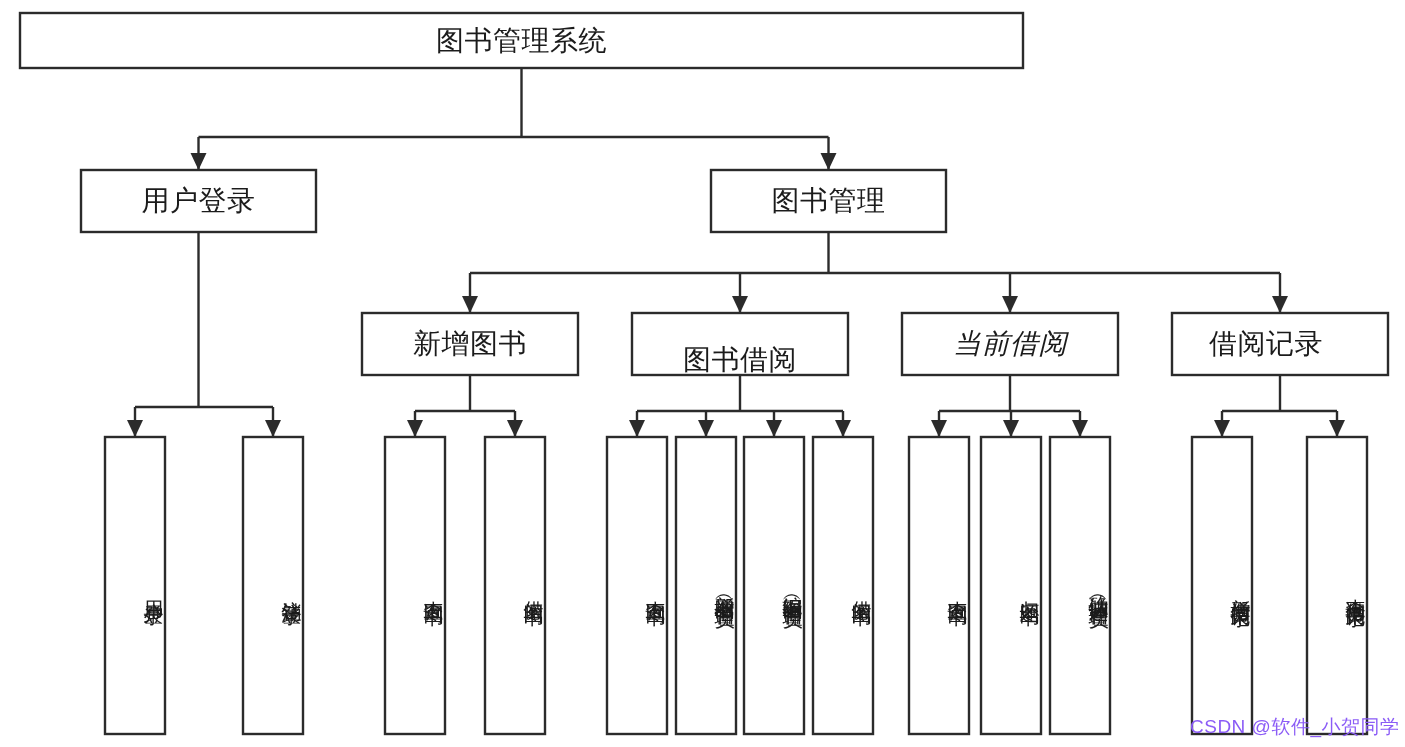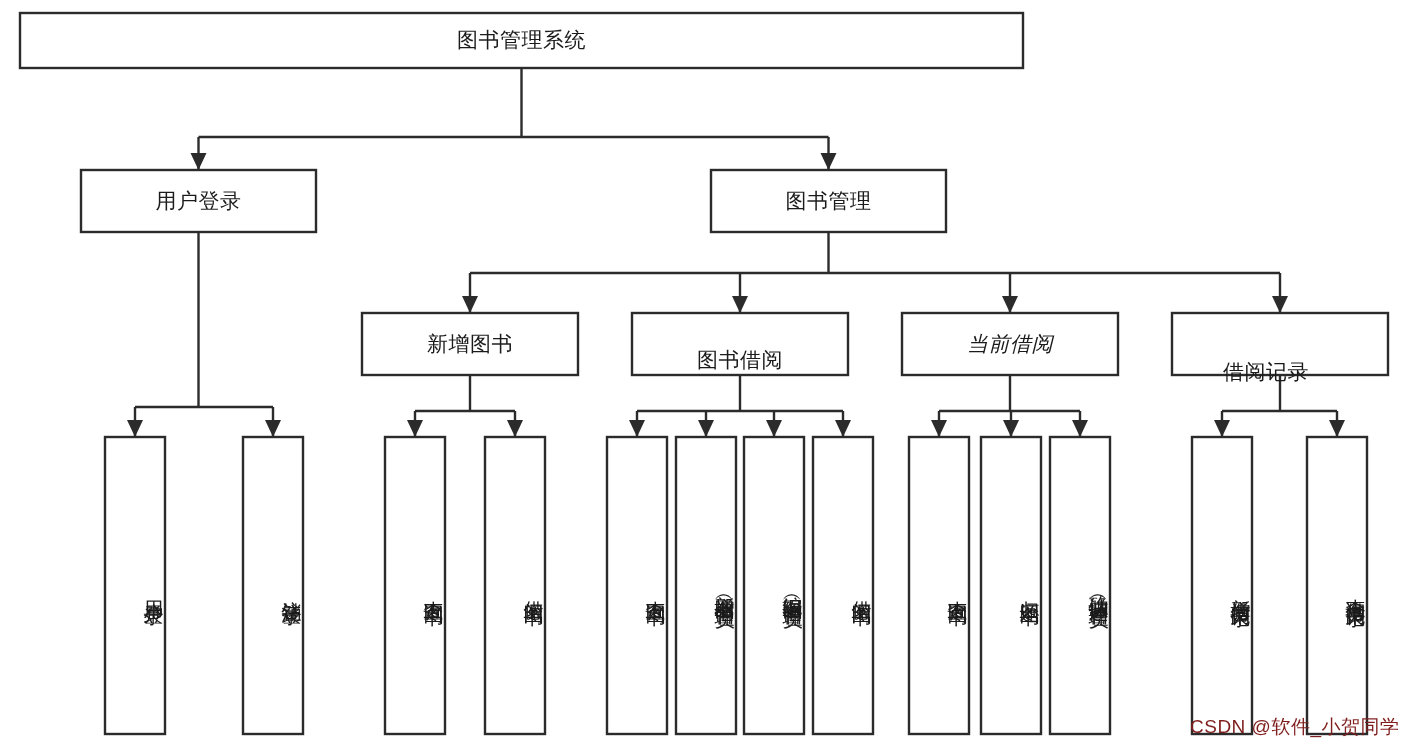--- a/index.html
+++ b/index.html
@@ -10,39 +10,39 @@
   }
   #chart-root{position:absolute;left:0;top:0;width:1405px;height:747px;}
   svg.flow{position:absolute;left:0;top:0;width:1405px;height:747px;}
   .node-rect{fill:#ffffff;stroke:#2b2b2b;stroke-width:2.4;}
   .link{stroke:#2b2b2b;stroke-width:2.4;fill:none;}
   .arrowhead{fill:#2b2b2b;}
   .node-label{
     position:absolute;
     display:flex;align-items:center;justify-content:center;
     color:#1b1b1b;
-    font-size:21px;
+    font-size:28px;
     line-height:1.18;
     letter-spacing:0.5px;
     white-space:nowrap;
     pointer-events:none;
   }
   .node-label.vertical{
     writing-mode:vertical-rl;
     text-orientation:upright;
     font-size:20px;
     letter-spacing:2px;
     align-items:flex-start;
     justify-content:center;
     padding-top:6px;
     box-sizing:border-box;
   }
   .watermark{
     position:absolute;
-    color:#7f1d1d;
+    color:#8b5cf6;
     font-size:19px;
     letter-spacing:0.5px;
     white-space:nowrap;
     font-family:"Liberation Sans","DejaVu Sans",sans-serif;
   }
 </style>
 </head>
 <body>
 
 <div id="chart-root">
@@ -124,21 +124,21 @@
         <rect x="1307" y="437" width="60" height="297" class="node-rect"></rect>
       </g>
   </svg>
   <div id="labels-layer">
       <div class="node-label" style="left: 20px; top: 13px; width: 1003px; height: 55px;">图书管理系统</div>
       <div class="node-label" style="left: 81px; top: 170px; width: 235px; height: 62px;">用户登录</div>
       <div class="node-label" style="left: 711px; top: 170px; width: 235px; height: 62px;">图书管理</div>
       <div class="node-label" style="left: 362px; top: 313px; width: 216px; height: 62px;">新增图书</div>
       <div class="node-label" style="left: 632px; top: 313px; width: 216px; height: 62px; margin-top: 16px;">图书借阅</div>
       <div class="node-label" style="left: 902px; top: 313px; width: 216px; height: 62px; font-style: italic;">当前借阅</div>
-      <div class="node-label" style="left: 1172px; top: 313px; width: 188px; height: 62px; margin-top: 28px;">借阅记录</div>
+      <div class="node-label" style="left: 1172px; top: 313px; width: 188px; height: 62px;">借阅记录</div>
       <div class="node-label vertical" style="left: 105px; top: 437px; width: 60px; height: 297px;">用户登录</div>
       <div class="node-label vertical" style="left: 243px; top: 437px; width: 60px; height: 297px;">注销登录</div>
       <div class="node-label vertical" style="left: 385px; top: 437px; width: 60px; height: 297px;">查询图书</div>
       <div class="node-label vertical" style="left: 485px; top: 437px; width: 60px; height: 297px;">借阅图书</div>
       <div class="node-label vertical" style="left: 607px; top: 437px; width: 60px; height: 297px;">查询图书</div>
       <div class="node-label vertical" style="left: 676px; top: 437px; width: 60px; height: 297px;">新增图书（管理员）</div>
       <div class="node-label vertical" style="left: 744px; top: 437px; width: 60px; height: 297px;">编辑图书（管理员）</div>
       <div class="node-label vertical" style="left: 813px; top: 437px; width: 60px; height: 297px;">借阅图书</div>
       <div class="node-label vertical" style="left: 909px; top: 437px; width: 60px; height: 297px;">查询图书</div>
       <div class="node-label vertical" style="left: 981px; top: 437px; width: 60px; height: 297px;">归还图书</div>

